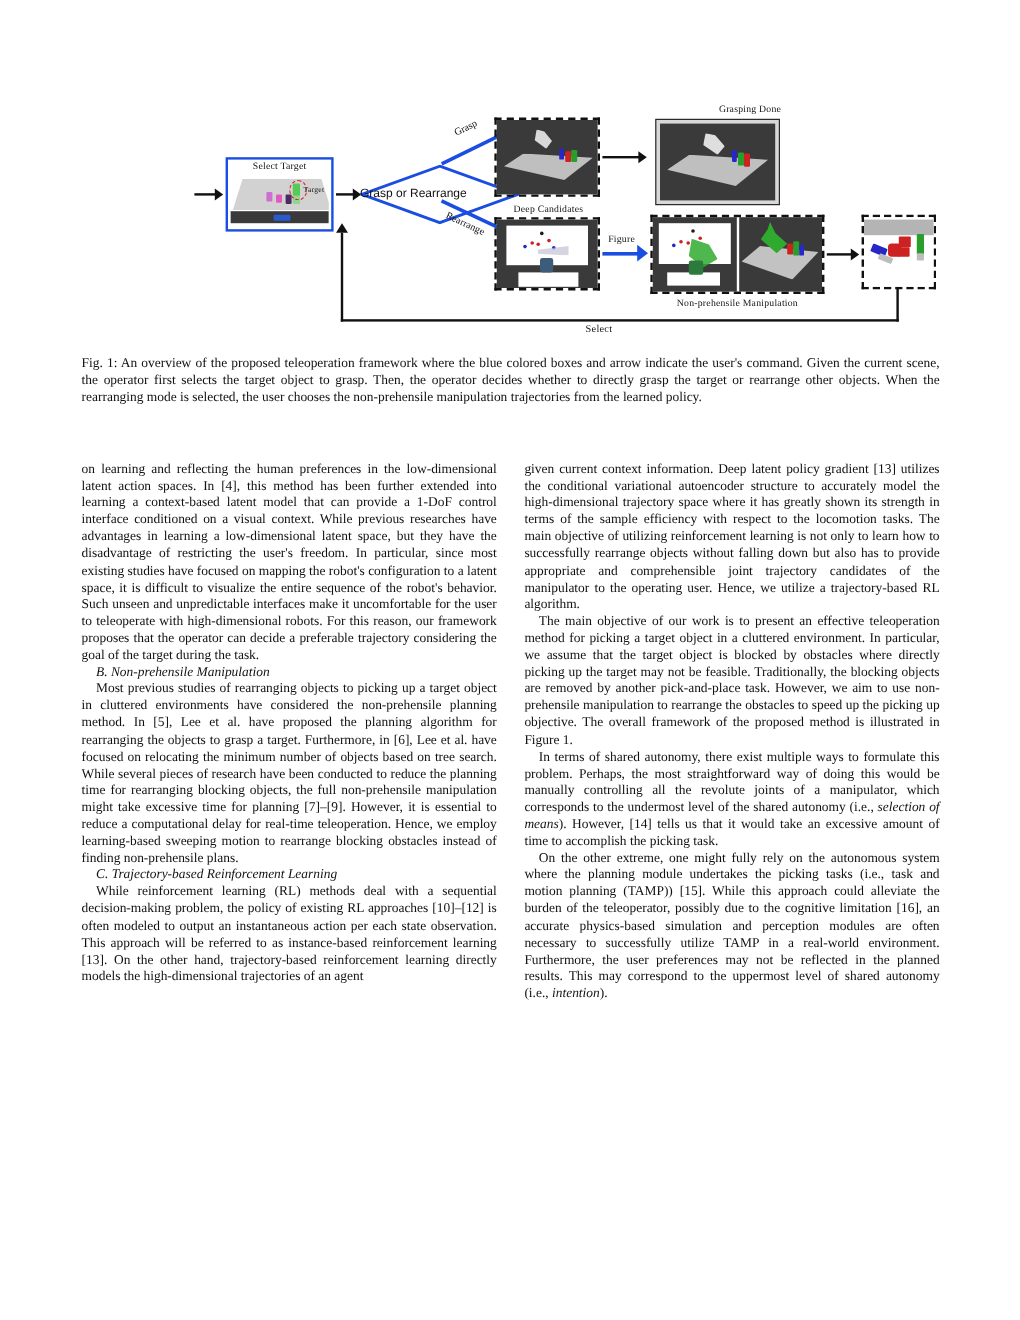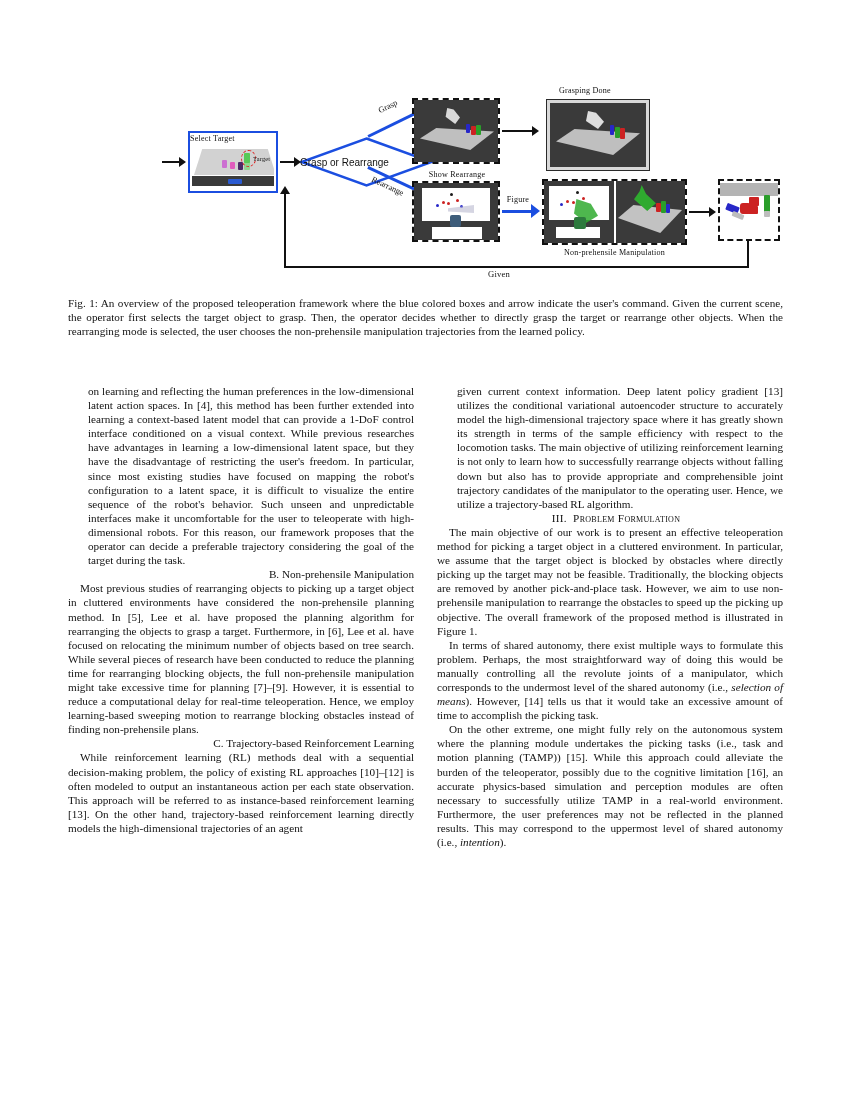--- a/index.html
+++ b/index.html
@@ -130,27 +130,28 @@
     text-align: justify;
     color: #111;
   }
   .col-left  { left: 68px; }
   .col-right { left: 437px; }
 
   .col p {
     margin: 0;
     text-indent: 12px;
   }
-  .col p.noindent { text-indent: 0; margin-left: 20px; }
+  .col p.noindent { text-indent: 0; }
 
   .subhead {
     margin: 9px 0 4px 0;
+    font-style: italic;
     font-size: 11.2px;
     text-indent: 0;
-    text-align: right;
+    text-align: left;
   }
   .sechead {
     margin: 12px 0 5px 0;
     text-align: center;
     text-indent: 0;
     font-size: 11.2px;
     font-variant: small-caps;
     letter-spacing: .3px;
   }
   .sechead .num { font-variant: normal; }
@@ -172,21 +173,21 @@
         <div class="table3d" style="left:2px; top:3px; width:82px; height:26px; background:#d2d2d2; clip-path:polygon(10% 0,90% 0,100% 100%,0 100%);"></div>
         <div class="obj" style="left:30px; top:14px; width:5px; height:8px; background:#cc6fd1;"></div>
         <div class="obj" style="left:38px; top:16px; width:5px; height:7px; background:#e05bbd;"></div>
         <div class="obj" style="left:46px; top:16px; width:5px; height:8px; background:#4b2a66;"></div>
         <div class="obj" style="left:52px; top:13px; width:6px; height:11px; background:#8fd68f;"></div>
         <div class="obj" style="left:52px; top:7px; width:6px; height:10px; background:#57c957;"></div>
         <div style="position:absolute; left:49px; top:4px; width:13px; height:15px; border:1.3px dashed #e02020; border-radius:50%;"></div>
         <div class="scene scene-dark" style="left:0; top:30px; right:0; height:10px;"></div>
         <div class="obj" style="left:36px; top:33px; width:14px; height:5px; background:#2a5ad0;"></div>
       </div>
-      <div class="cap-label" style="left:0; right:0; top:1px; text-align:left;">Select Target</div>
+      <div class="cap-label" style="left:0; right:0; top:1px; text-align:center;">Select Target</div>
       <div class="cap-label" style="left:63px; top:22px; font-size:6.4px;">Target</div>
     </div>
 
     <div class="arrow-line" style="left:212px; top:79px; width:16px; height:2.2px;"></div>
     <div class="arrow-head" style="left:226px; top:75px; border-width:5px 0 5px 7px; border-color:transparent transparent transparent #111;"></div>
 
     <div class="diamond-wrap" style="left:232px; top:55px; width:133px; height:50px;">
       <svg class="diamond" viewBox="0 0 133 50" preserveAspectRatio="none">
         <polygon points="66.5,1.5 131.5,25 66.5,48.5 1.5,25" fill="none" stroke="#1b4ee0" stroke-width="2.4"></polygon>
       </svg>
@@ -207,32 +208,32 @@
         <div style="position:absolute; left:30px; top:8px; width:16px; height:16px; background:#d9d9d9; clip-path:polygon(20% 0,60% 10%,100% 60%,70% 100%,10% 55%);"></div>
         <div class="obj" style="left:52px; top:24px; width:4px; height:9px; background:#2727c8;"></div>
         <div class="obj" style="left:57px; top:26px; width:5px; height:9px; background:#cc2222;"></div>
         <div class="obj" style="left:62px; top:25px; width:5px; height:10px; background:#2a9e2a;"></div>
       </div>
     </div>
 
     <div class="arrow-line" style="left:434px; top:48px; width:32px; height:2.2px;"></div>
     <div class="arrow-head" style="left:464px; top:44px; border-width:5px 0 5px 7px; border-color:transparent transparent transparent #111;"></div>
 
-    <div class="cap-label" style="left:491px; top:4px; width:110px; ">Grasping Done</div>
+    <div class="cap-label" style="left:502px; top:4px; width:110px; text-align:center;">Grasping Done</div>
     <div class="fbox solid-box" style="left:478px; top:17px; width:104px; height:72px; padding:3px; background:#d8d8d8;">
       <div class="scene scene-dark" style="left:3px; top:3px; right:3px; bottom:3px;">
         <div class="table3d" style="left:6px; top:26px; width:84px; height:26px; background:#bfbfbf; clip-path:polygon(22% 0,100% 16%,68% 100%,0 48%);"></div>
         <div style="position:absolute; left:34px; top:8px; width:20px; height:18px; background:#dedede; clip-path:polygon(20% 0,60% 10%,100% 60%,70% 100%,10% 55%);"></div>
         <div class="obj" style="left:60px; top:22px; width:4px; height:10px; background:#2727c8;"></div>
         <div class="obj" style="left:65px; top:24px; width:5px; height:11px; background:#2a9e2a;"></div>
         <div class="obj" style="left:70px; top:25px; width:5px; height:11px; background:#cc2222;"></div>
       </div>
     </div>
 
-    <div class="cap-label" style="left:344px; top:88px; width:90px; text-align:center;">Show Rearrange</div>
+    <div class="cap-label" style="left:344px; top:88px; width:90px; text-align:center;">Deep Candidates</div>
     <div class="fbox dashed-box" style="left:344px; top:99px; width:88px; height:61px;">
       <div class="scene scene-dark" style="left:0;top:0;right:0;bottom:0;">
         <div class="scene scene-light" style="left:8px; top:5px; width:68px; height:33px;"></div>
         <div class="obj" style="left:36px; top:10px; width:3px; height:3px; background:#1a1a1a; border-radius:50%;"></div>
         <div class="obj" style="left:28px; top:18px; width:3px; height:3px; background:#cc2222; border-radius:50%;"></div>
         <div class="obj" style="left:33px; top:19px; width:3px; height:3px; background:#cc2222; border-radius:50%;"></div>
         <div class="obj" style="left:42px; top:16px; width:3px; height:3px; background:#cc2222; border-radius:50%;"></div>
         <div class="obj" style="left:22px; top:21px; width:3px; height:3px; background:#2727c8; border-radius:50%;"></div>
         <div class="obj" style="left:46px; top:22px; width:3px; height:3px; background:#2727c8; border-radius:50%;"></div>
         <div style="position:absolute; left:34px; top:22px; width:26px; height:8px; background:rgba(190,190,210,.65); clip-path:polygon(0 40%,100% 0,100% 100%,0 80%);"></div>
@@ -280,21 +281,21 @@
         <div class="obj" style="left:28px; top:25px; width:10px; height:8px; background:#cc2222;"></div>
         <div class="obj" style="left:44px; top:14px; width:6px; height:17px; background:#2a9e2a;"></div>
         <div class="obj" style="left:44px; top:30px; width:6px; height:6px; background:#bdbdbd;"></div>
       </div>
     </div>
 
     <div class="arrow-line" style="left:679px; top:158px; width:2.2px; height:28px;"></div>
     <div class="arrow-line" style="left:216px; top:184px; width:465px; height:2.2px;"></div>
     <div class="arrow-line" style="left:216px; top:112px; width:2.2px; height:74px;"></div>
     <div class="arrow-head" style="left:212px; top:104px; border-width:0 5px 8px 5px; border-color:transparent transparent #111 transparent;"></div>
-    <div class="cap-label" style="left:420px; top:187px; font-size:8.6px;">Given</div>
+    <div class="cap-label" style="left:420px; top:187px; font-size:8.6px;">Select</div>
   </div>
 
   <div class="caption">
     <span>Fig. 1:</span>
     <span>An overview of the proposed teleoperation framework where the blue colored boxes and arrow indicate the user's command. Given the current scene, the operator first selects the target object to grasp. Then, the operator decides whether to directly grasp the target or rearrange other objects. When the rearranging mode is selected, the user chooses the non-prehensile manipulation trajectories from the learned policy.</span>
   </div>
 
   <div class="col col-left">
     <p class="noindent">on learning and reflecting the human preferences in the low-dimensional latent action spaces. In [4], this method has been further extended into learning a context-based latent model that can provide a 1-DoF control interface conditioned on a visual context. While previous researches have advantages in learning a low-dimensional latent space, but they have the disadvantage of restricting the user's freedom. In particular, since most existing studies have focused on mapping the robot's configuration to a latent space, it is difficult to visualize the entire sequence of the robot's behavior. Such unseen and unpredictable interfaces make it uncomfortable for the user to teleoperate with high-dimensional robots. For this reason, our framework proposes that the operator can decide a preferable trajectory considering the goal of the target during the task.</p>
 
@@ -303,24 +304,20 @@
     <p>Most previous studies of rearranging objects to picking up a target object in cluttered environments have considered the non-prehensile planning method. In [5], Lee et al. have proposed the planning algorithm for rearranging the objects to grasp a target. Furthermore, in [6], Lee et al. have focused on relocating the minimum number of objects based on tree search. While several pieces of research have been conducted to reduce the planning time for rearranging blocking objects, the full non-prehensile manipulation might take excessive time for planning [7]–[9]. However, it is essential to reduce a computational delay for real-time teleoperation. Hence, we employ learning-based sweeping motion to rearrange blocking obstacles instead of finding non-prehensile plans.</p>
 
     <p class="subhead">C. Trajectory-based Reinforcement Learning</p>
 
     <p>While reinforcement learning (RL) methods deal with a sequential decision-making problem, the policy of existing RL approaches [10]–[12] is often modeled to output an instantaneous action per each state observation. This approach will be referred to as instance-based reinforcement learning [13]. On the other hand, trajectory-based reinforcement learning directly models the high-dimensional trajectories of an agent</p>
   </div>
 
   <div class="col col-right">
     <p class="noindent">given current context information. Deep latent policy gradient [13] utilizes the conditional variational autoencoder structure to accurately model the high-dimensional trajectory space where it has greatly shown its strength in terms of the sample efficiency with respect to the locomotion tasks. The main objective of utilizing reinforcement learning is not only to learn how to successfully rearrange objects without falling down but also has to provide appropriate and comprehensible joint trajectory candidates of the manipulator to the operating user. Hence, we utilize a trajectory-based RL algorithm.</p>
 
-    <p class="sechead">
-      <span class="num">III.</span>
-      &nbsp;<span>Problem Formulation</span>
-    </p>
 
     <p>The main objective of our work is to present an effective teleoperation method for picking a target object in a cluttered environment. In particular, we assume that the target object is blocked by obstacles where directly picking up the target may not be feasible. Traditionally, the blocking objects are removed by another pick-and-place task. However, we aim to use non-prehensile manipulation to rearrange the obstacles to speed up the picking up objective. The overall framework of the proposed method is illustrated in Figure 1.</p>
 
     <p><span>In terms of shared autonomy, there exist multiple ways to formulate this problem. Perhaps, the most straightforward way of doing this would be manually controlling all the revolute joints of a manipulator, which corresponds to the undermost level of the shared autonomy (i.e., </span><em>selection of means</em><span>). However, [14] tells us that it would take an excessive amount of time to accomplish the picking task.</span></p>
 
     <p><span>On the other extreme, one might fully rely on the autonomous system where the planning module undertakes the picking tasks (i.e., task and motion planning (TAMP)) [15]. While this approach could alleviate the burden of the teleoperator, possibly due to the cognitive limitation [16], an accurate physics-based simulation and perception modules are often necessary to successfully utilize TAMP in a real-world environment. Furthermore, the user preferences may not be reflected in the planned results. This may correspond to the uppermost level of shared autonomy (i.e., </span><em>intention</em><span>).</span></p>
 
   </div>
 
 </div>

